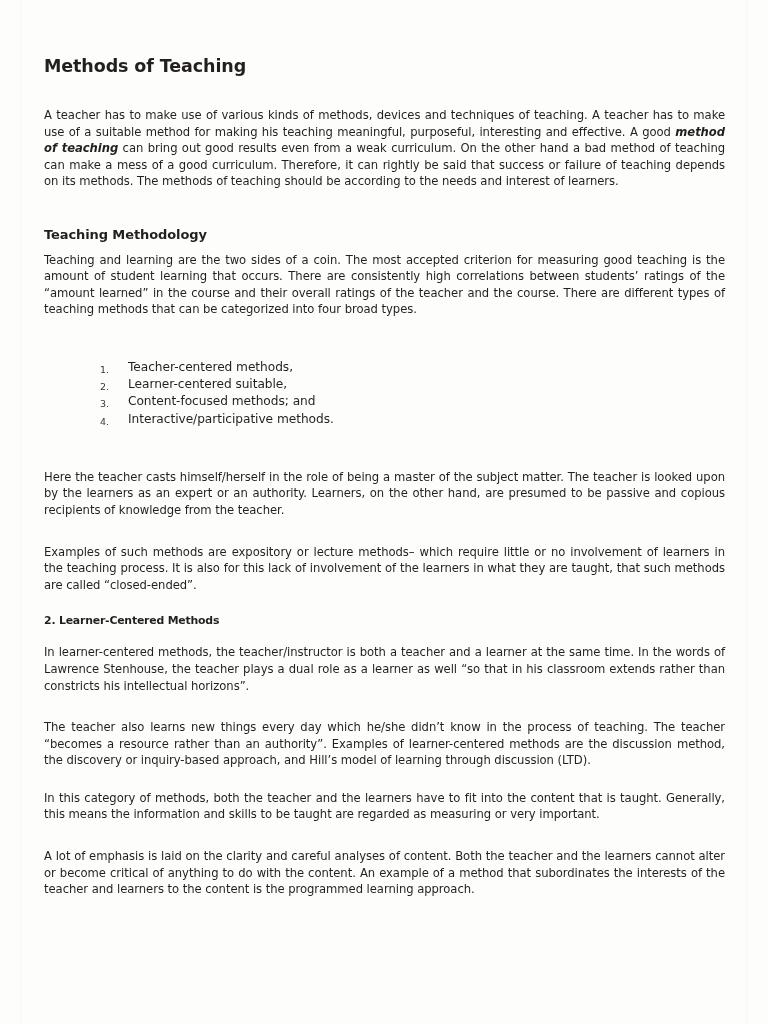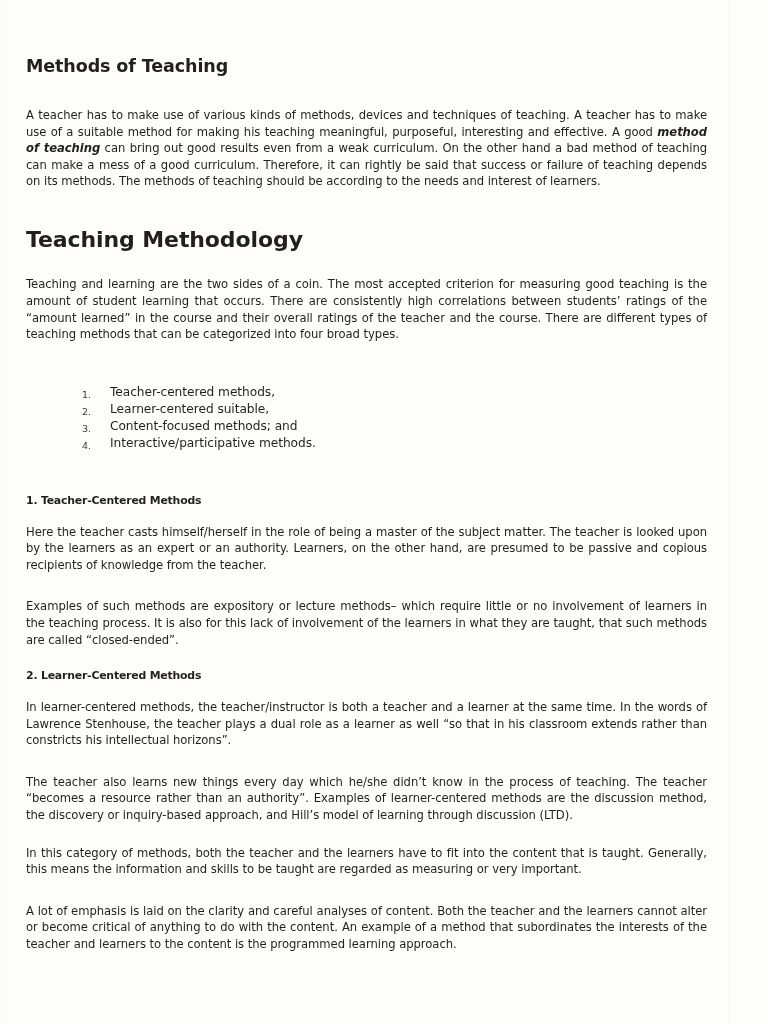--- a/index.html
+++ b/index.html
@@ -10,21 +10,21 @@
   .page {
     position: relative;
     width: 768px;
     height: 1024px;
     background: #fdfdfc;
     overflow: hidden;
     box-sizing: border-box;
   }
   .sheet {
     position: absolute;
-    left: 3px;
+    left: 21px;
     top: 0;
     width: 725px;
     height: 1024px;
     background: #fdfdfc;
     box-shadow: 0 0 0 0.5px rgba(0,0,0,0.045);
     box-sizing: border-box;
   }
   .content {
     position: absolute;
     left: 23px;
@@ -35,24 +35,24 @@
     font-family: "DejaVu Sans", "Liberation Sans", sans-serif;
     font-size: 17.5px;
     font-weight: bold;
     color: #231f20;
     margin: 0 0 30px 0;
     letter-spacing: -0.1px;
     line-height: 1.2;
   }
   h2.doc-heading {
     font-family: "DejaVu Sans", "Liberation Sans", sans-serif;
-    font-size: 22px;
+    font-size: 13px;
     font-weight: bold;
     color: #231f20;
-    margin: 0 0 23px 0;
+    margin: 0 0 9px 0;
     letter-spacing: -0.1px;
     line-height: 1.2;
   }
   p.body {
     font-family: "DejaVu Sans", "Liberation Sans", sans-serif;
     font-size: 11.6px;
     line-height: 16.6px;
     color: #231f20;
     margin: 0 0 16px 0;
     text-align: justify;
@@ -121,21 +121,20 @@
 
       <ol class="method-list">
         <li>Teacher-centered methods,</li>
         <li>Learner-centered suitable,</li>
         <li>Content-focused methods; and</li>
         <li>Interactive/participative methods.</li>
       </ol>
 
       <div class="spacer-list"></div>
 
-      <h3 class="sub-heading">1. Teacher-Centered Methods</h3>
 
       <p class="body">Here the teacher casts himself/herself in the role of being a master of the subject matter. The teacher is looked upon by the learners as an expert or an authority. Learners, on the other hand, are presumed to be passive and copious recipients of knowledge from the teacher.</p>
 
       <div class="spacer-para"></div>
 
       <p class="body last-in-block">Examples of such methods are expository or lecture methods– which require little or no involvement of learners in the teaching process. It is also for this lack of involvement of the learners in what they are taught, that such methods are called “closed-ended”.</p>
 
       <div class="spacer-before-sub"></div>
 
       <h3 class="sub-heading">2. Learner-Centered Methods</h3>

